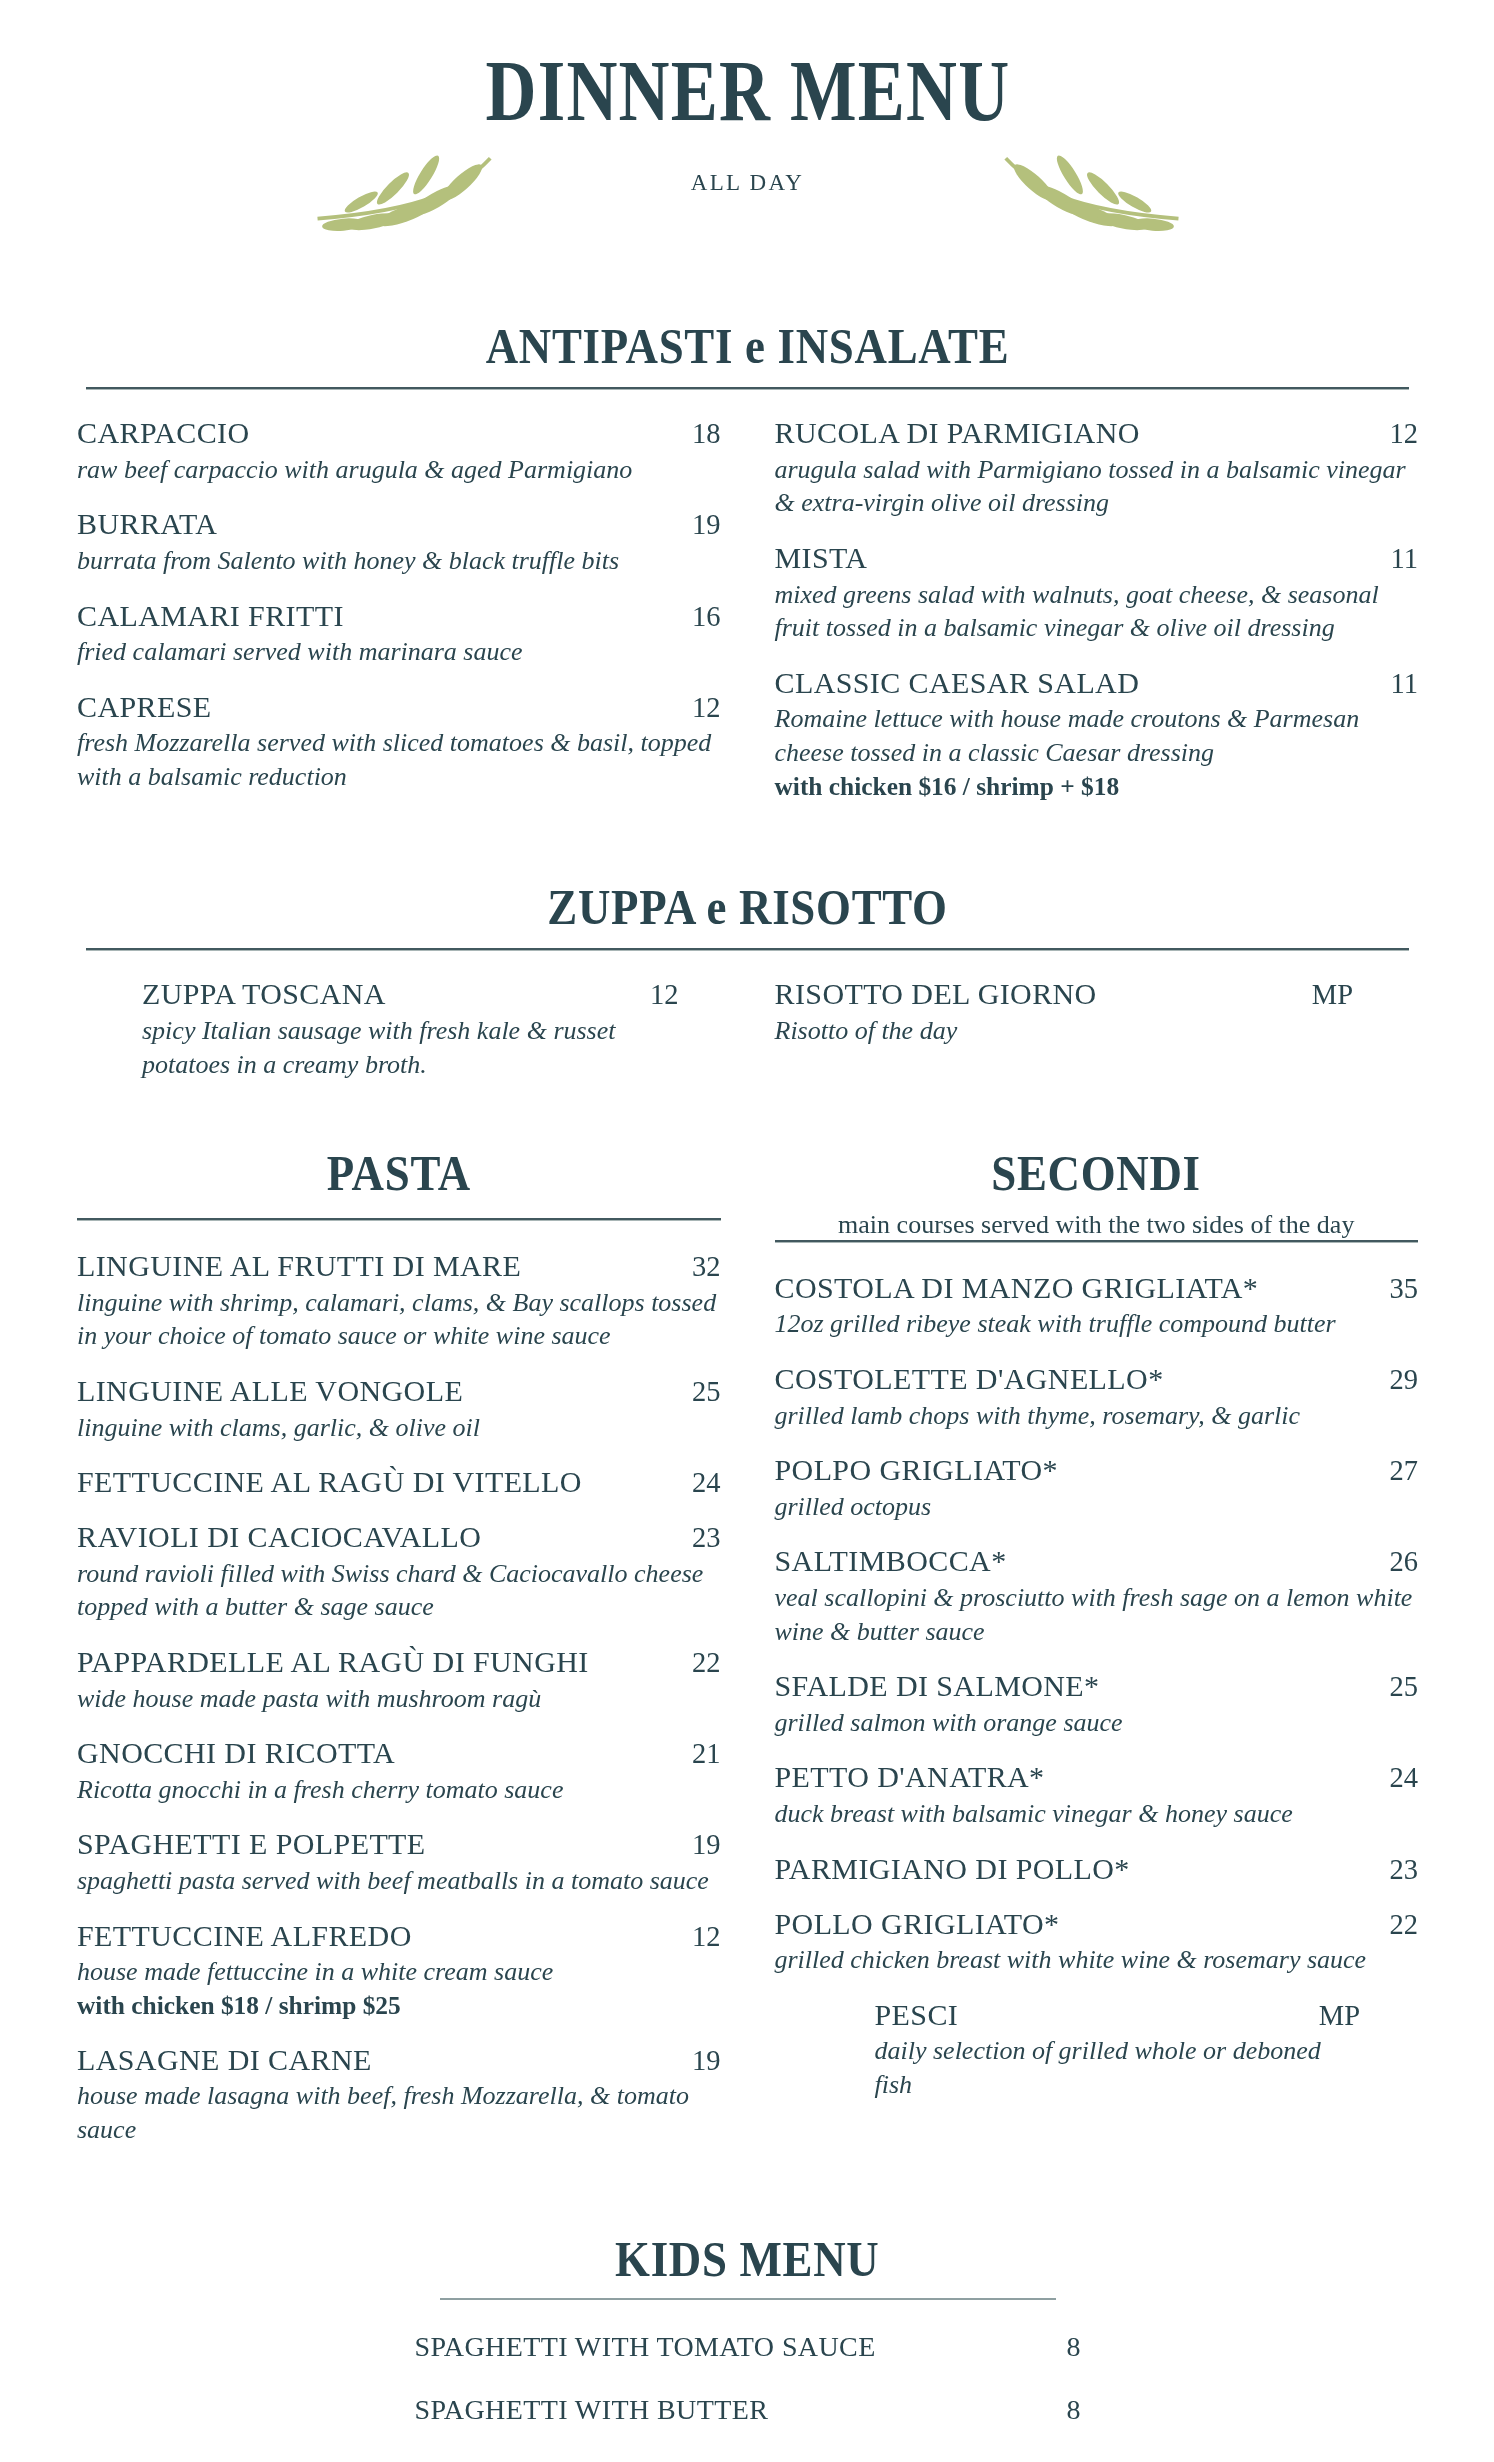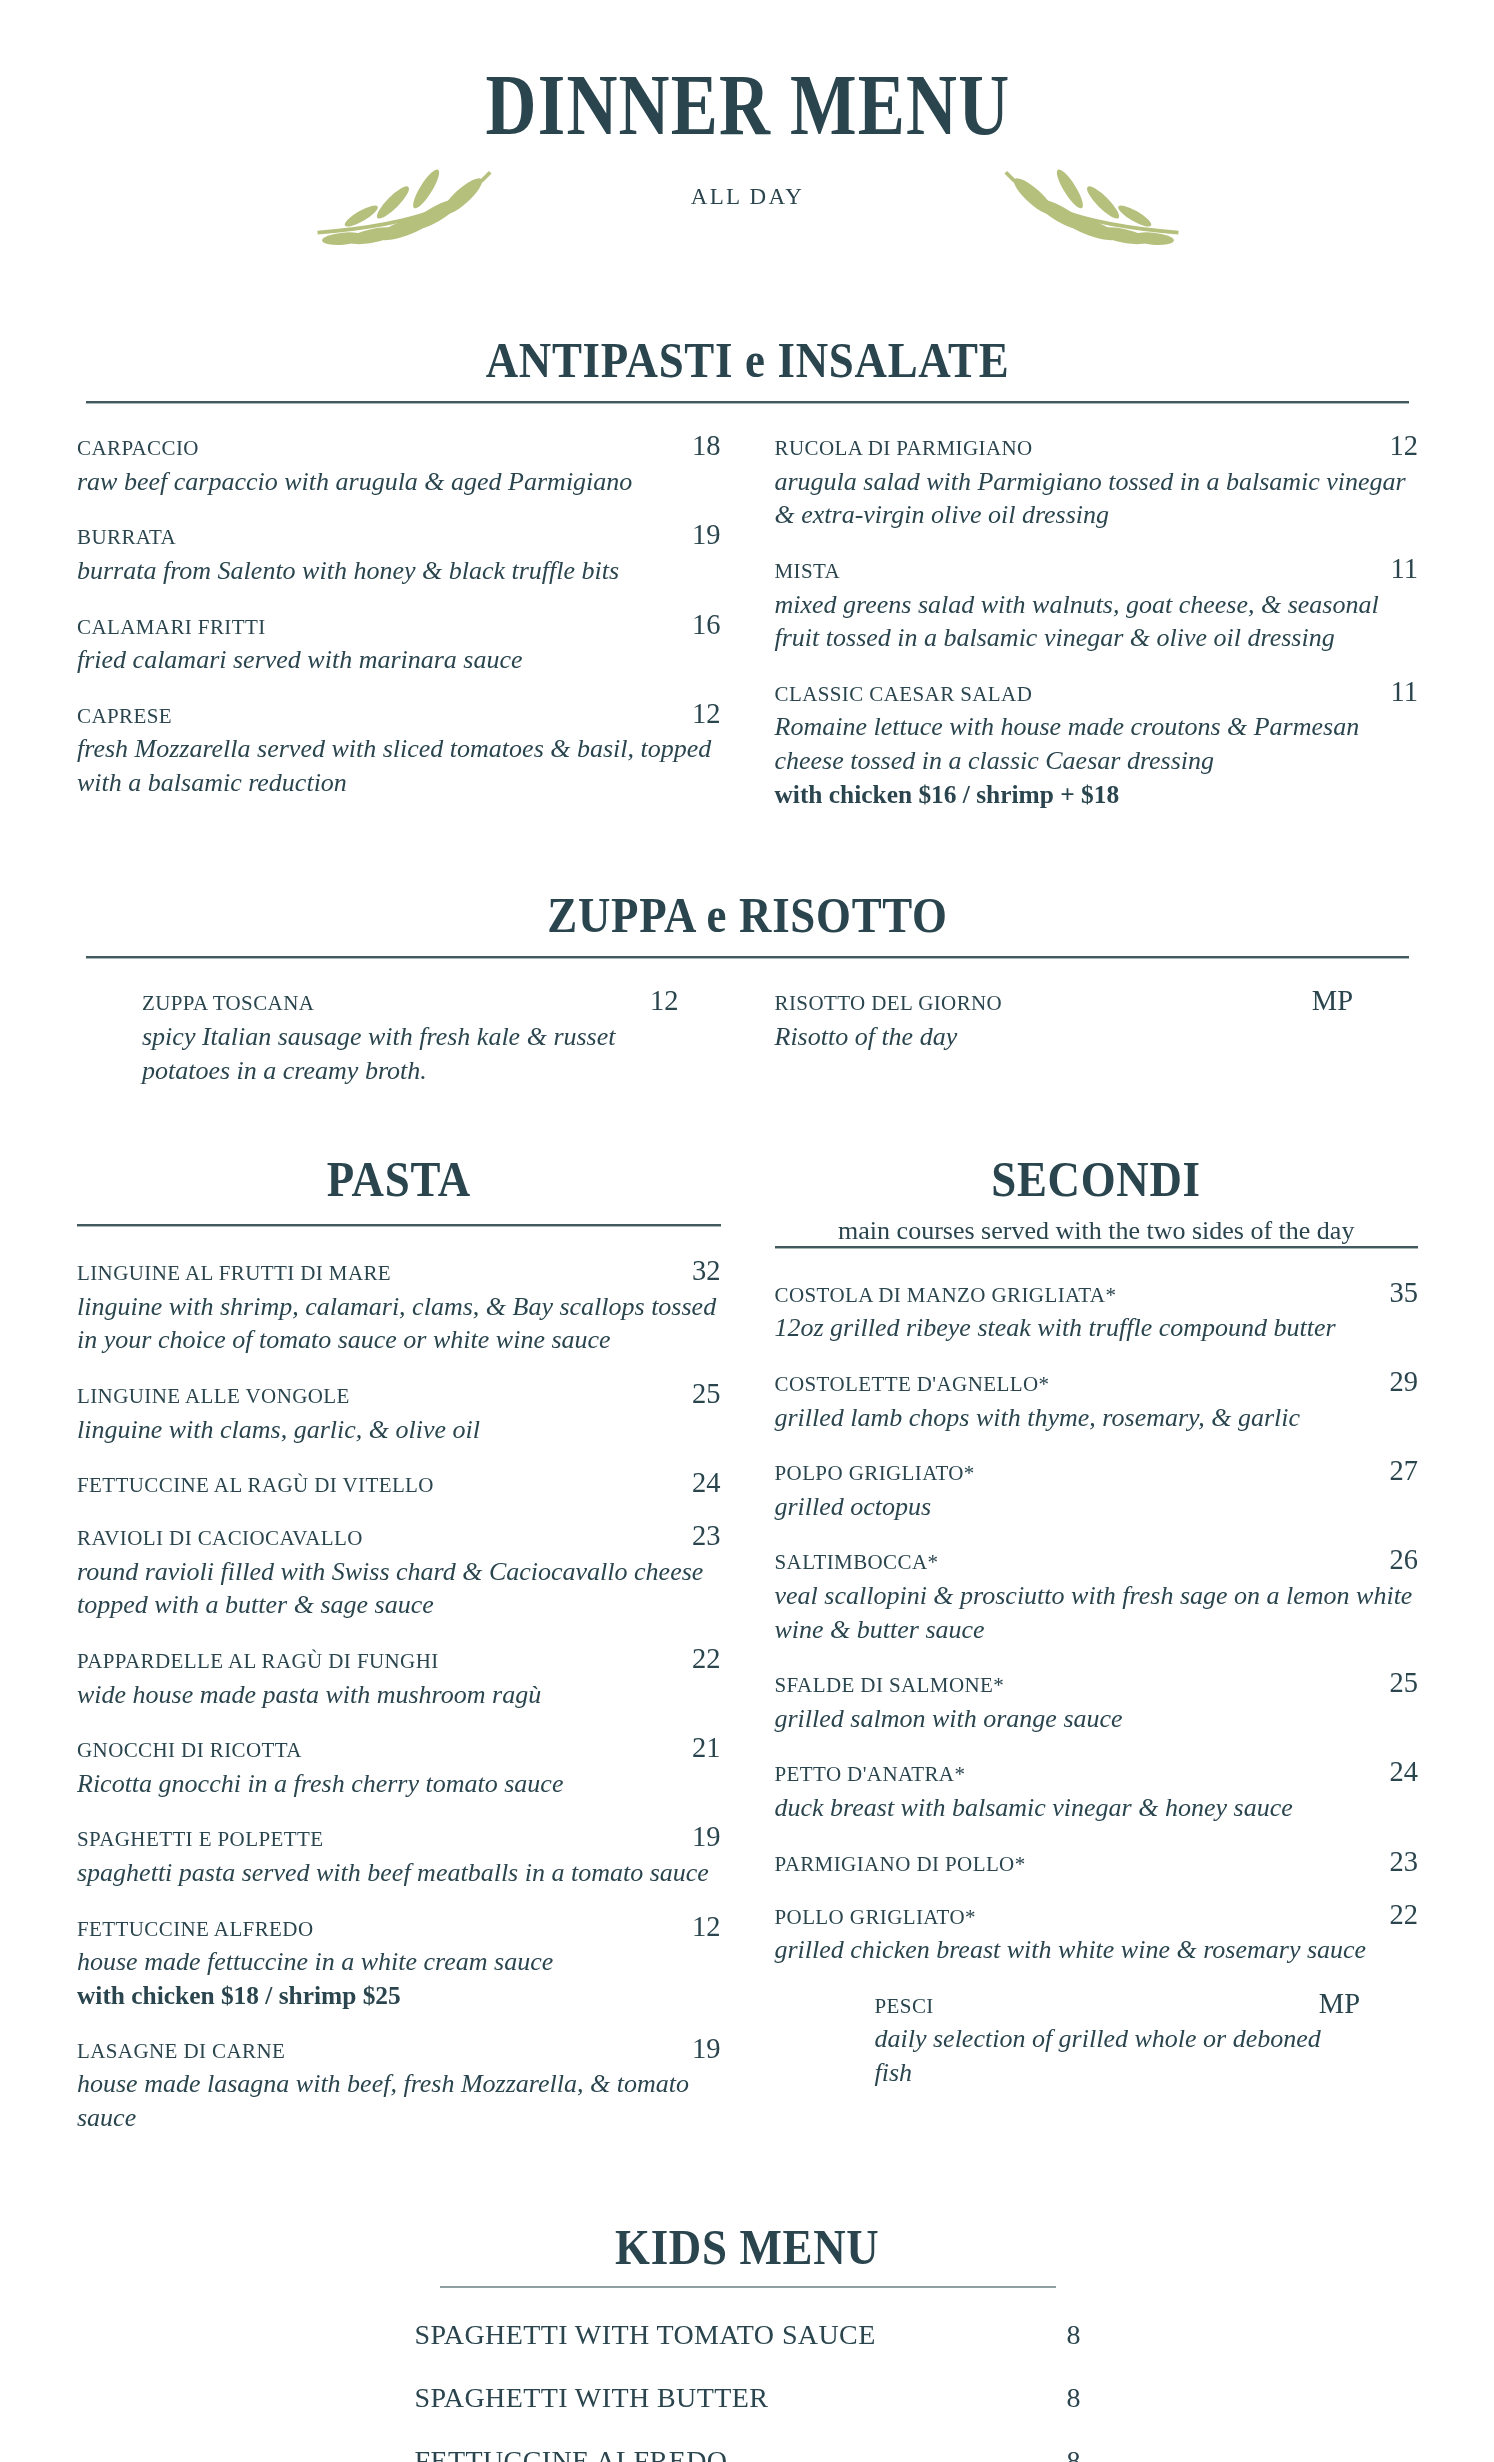--- a/index.html
+++ b/index.html
@@ -5,36 +5,36 @@
   html,body{margin:0;padding:0;}
   body{
     width:1495px;height:2462px;box-sizing:border-box;
     padding:42px 77px 23px;
     background:#ffffff;color:#2a454e;
     font-family:"Liberation Serif",serif;
     overflow:hidden;
   }
   
   .mast{position:relative;text-align:center;height:200px;}
-  .page-title{margin:18px;font-size:86px;line-height:1.05;font-weight:700;letter-spacing:1.5px;}
+  .page-title{margin:4px;font-size:86px;line-height:1.05;font-weight:700;letter-spacing:1.5px;}
   .page-title .sq{display:inline-block;transform:scaleX(.82);transform-origin:center;}
   .page-subtitle{margin-top:34px;font-size:23px;letter-spacing:2.3px;font-weight:400;}
   .branch{position:absolute;top:99px;width:181px;height:102px;}
   .branch-left{left:calc(50% - 435px);}
   .branch-right{right:calc(50% - 435px);transform:scaleX(-1);}
   
   .sec-head{text-align:center;font-size:51px;font-weight:700;letter-spacing:0.8px;}
   .sec-head .sq{display:inline-block;transform:scaleX(.88);transform-origin:center;}
   .rule{height:3.1px;background:linear-gradient(to bottom,#42595f 55%,#a9b6b6 45%);border:0;margin:12.3px 9.2px 26px;}
   .rule-thin{height:1.5px;background:#8fa0a2;margin:10.8px auto 31px;}
   
   .two-col{display:grid;grid-template-columns:1fr 1fr;column-gap:54px;align-items:start;}
   .mi{margin-bottom:21px;}
   .row{display:flex;justify-content:space-between;align-items:baseline;}
-  .nm{font-size:21px;letter-spacing:0.4px;}
+  .nm{font-size:30px;letter-spacing:0.4px;}
   .pr{font-size:28.5px;margin-left:23px;white-space:nowrap;}
   .ds{font-style:italic;font-size:26px;line-height:1.3;margin-top:2.3px;}
   .ad{font-size:25.4px;line-height:1.3;font-weight:bold;}
   
   .z-left{margin:0 42px 8px 65px;}
   .z-right{margin-right:65px;}
   
   .col-head{display:flex;flex-direction:column;align-items:center;min-height:105px;}
   .col-sub{font-size:26px;margin-top:7.7px;}
   .col-head .rule{margin:0;width:100%;margin-top:auto;margin-bottom:28px;}

